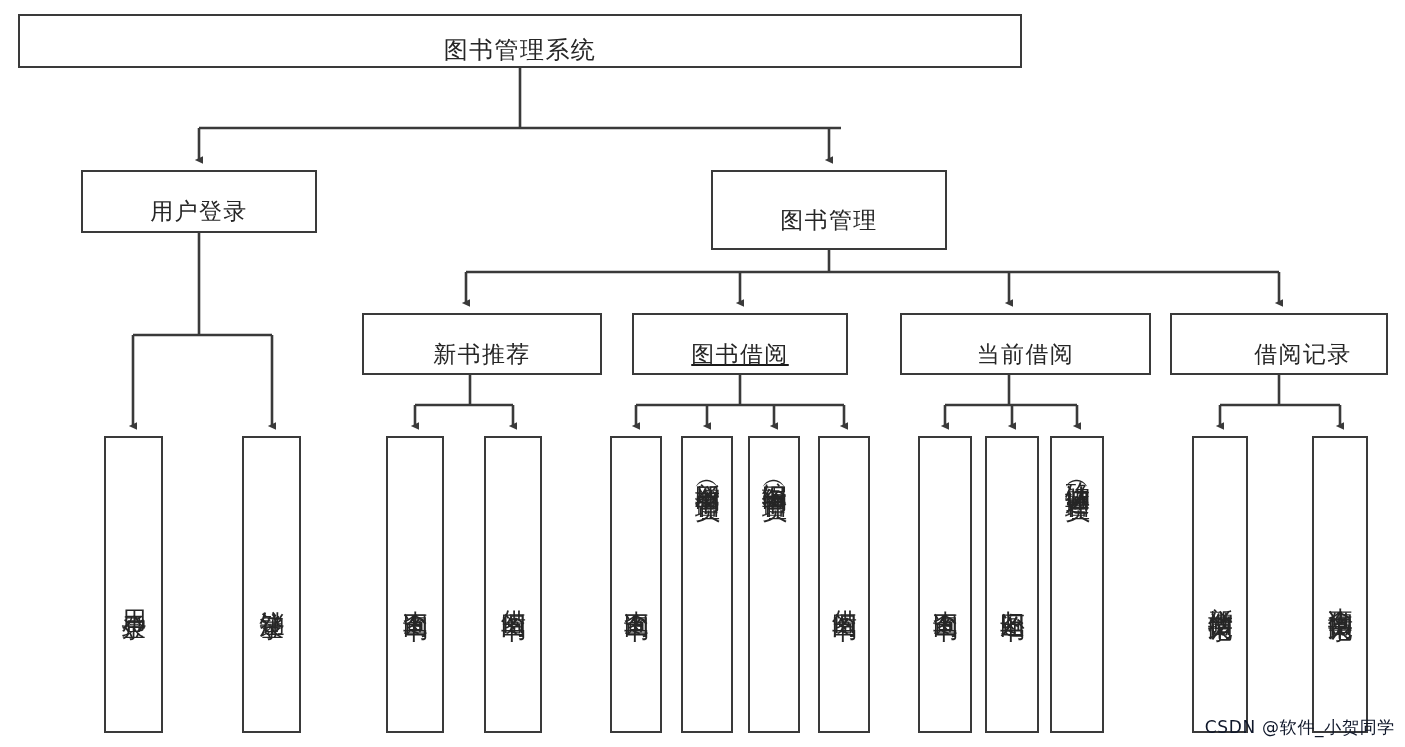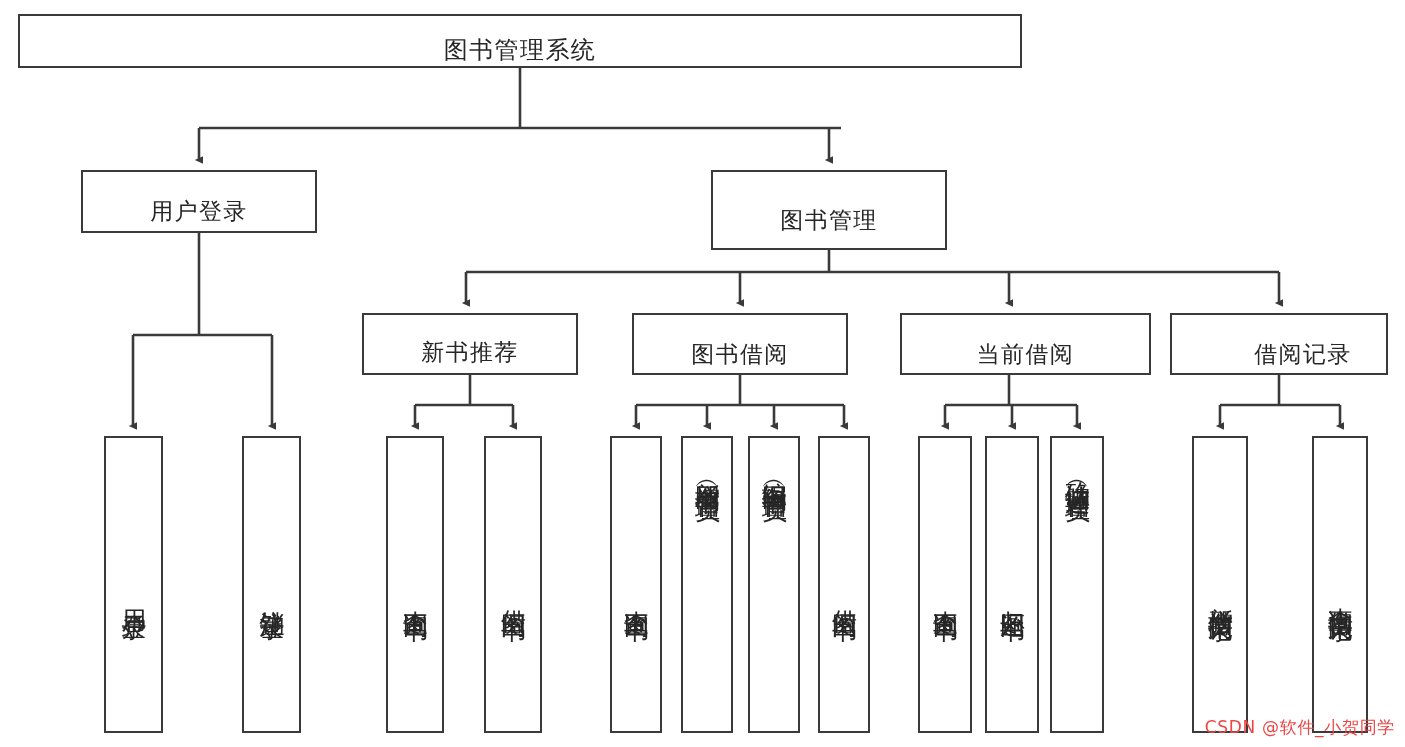--- a/index.html
+++ b/index.html
@@ -68,21 +68,21 @@
   }
   .node.vert.centered {
     align-items: center;
     padding-top: 0;
   }
   #watermark {
     position: absolute;
     right: 10px;
     bottom: 8px;
     font-size: 17px;
-    color: #ef4444;
+    color: #0f172a;
     letter-spacing: 0.04em;
     white-space: nowrap;
     font-family: "DejaVu Sans", "Liberation Sans", sans-serif;
   }
 </style>
 </head>
 <body>
 
 <div id="diagram-root">
 
@@ -141,24 +141,24 @@
     <span class="node-label">图书管理系统</span>
   </div>
 
   <div class="node horiz" style="left:81px; top:170px; width:236px; height:63px;">
     <span class="node-label">用户登录</span>
   </div>
   <div class="node horiz" style="left:711px; top:170px; width:236px; height:80px;">
     <span class="node-label">图书管理</span>
   </div>
 
-  <div class="node horiz" style="left:362px; top:313px; width:216px; height:62px;font-family:Liberation Mono, monospace;">
+  <div class="node horiz" style="left:362px; top:313px; width:240px; height:62px;">
     <span class="node-label">新书推荐</span>
   </div>
-  <div class="node horiz" style="left:632px; top:313px; width:216px; height:62px;">
+  <div class="node horiz" style="left:632px; top:313px; width:216px; height:62px;text-decoration:underline;">
     <span class="node-label">图书借阅</span>
   </div>
   <div class="node horiz" style="left:900px; top:313px; width:251px; height:62px;">
     <span class="node-label">当前借阅</span>
   </div>
   <div class="node horiz" style="left:1170px; top:313px; width:218px; height:62px;padding-left:48px;">
     <span class="node-label">借阅记录</span>
   </div>
 
   <div class="node vert centered" style="left:104px; top:436px; width:59px; height:297px;">

